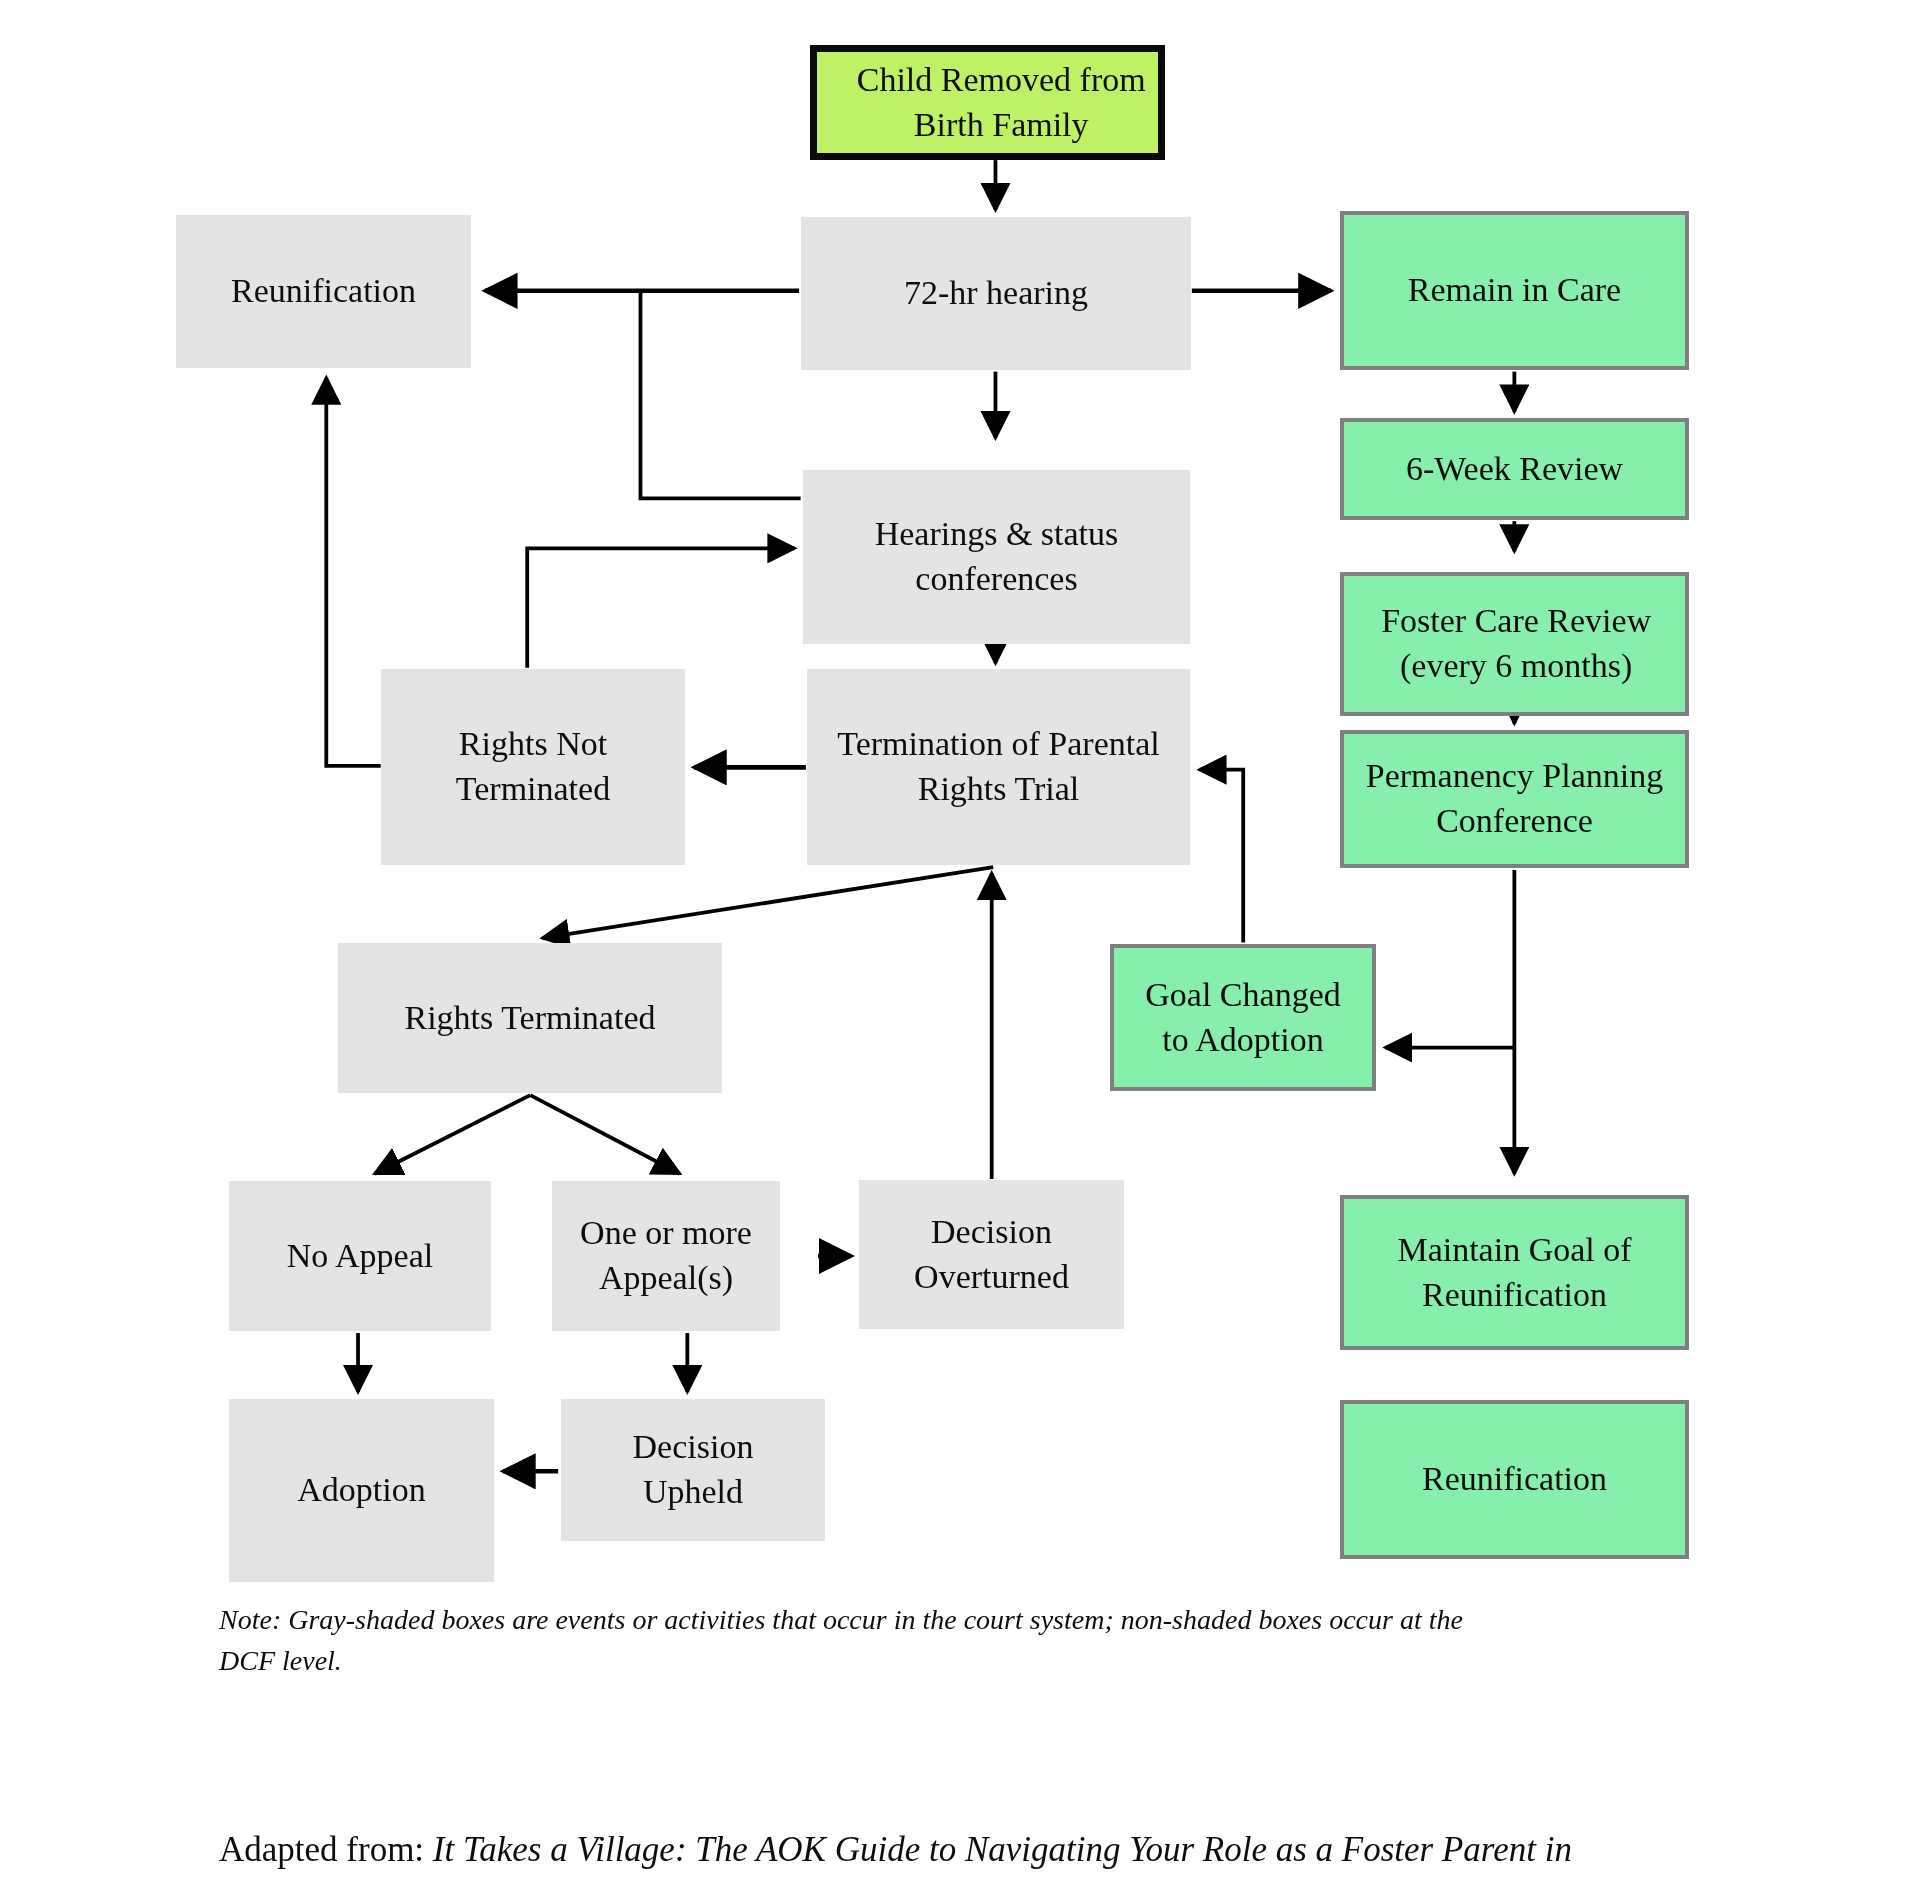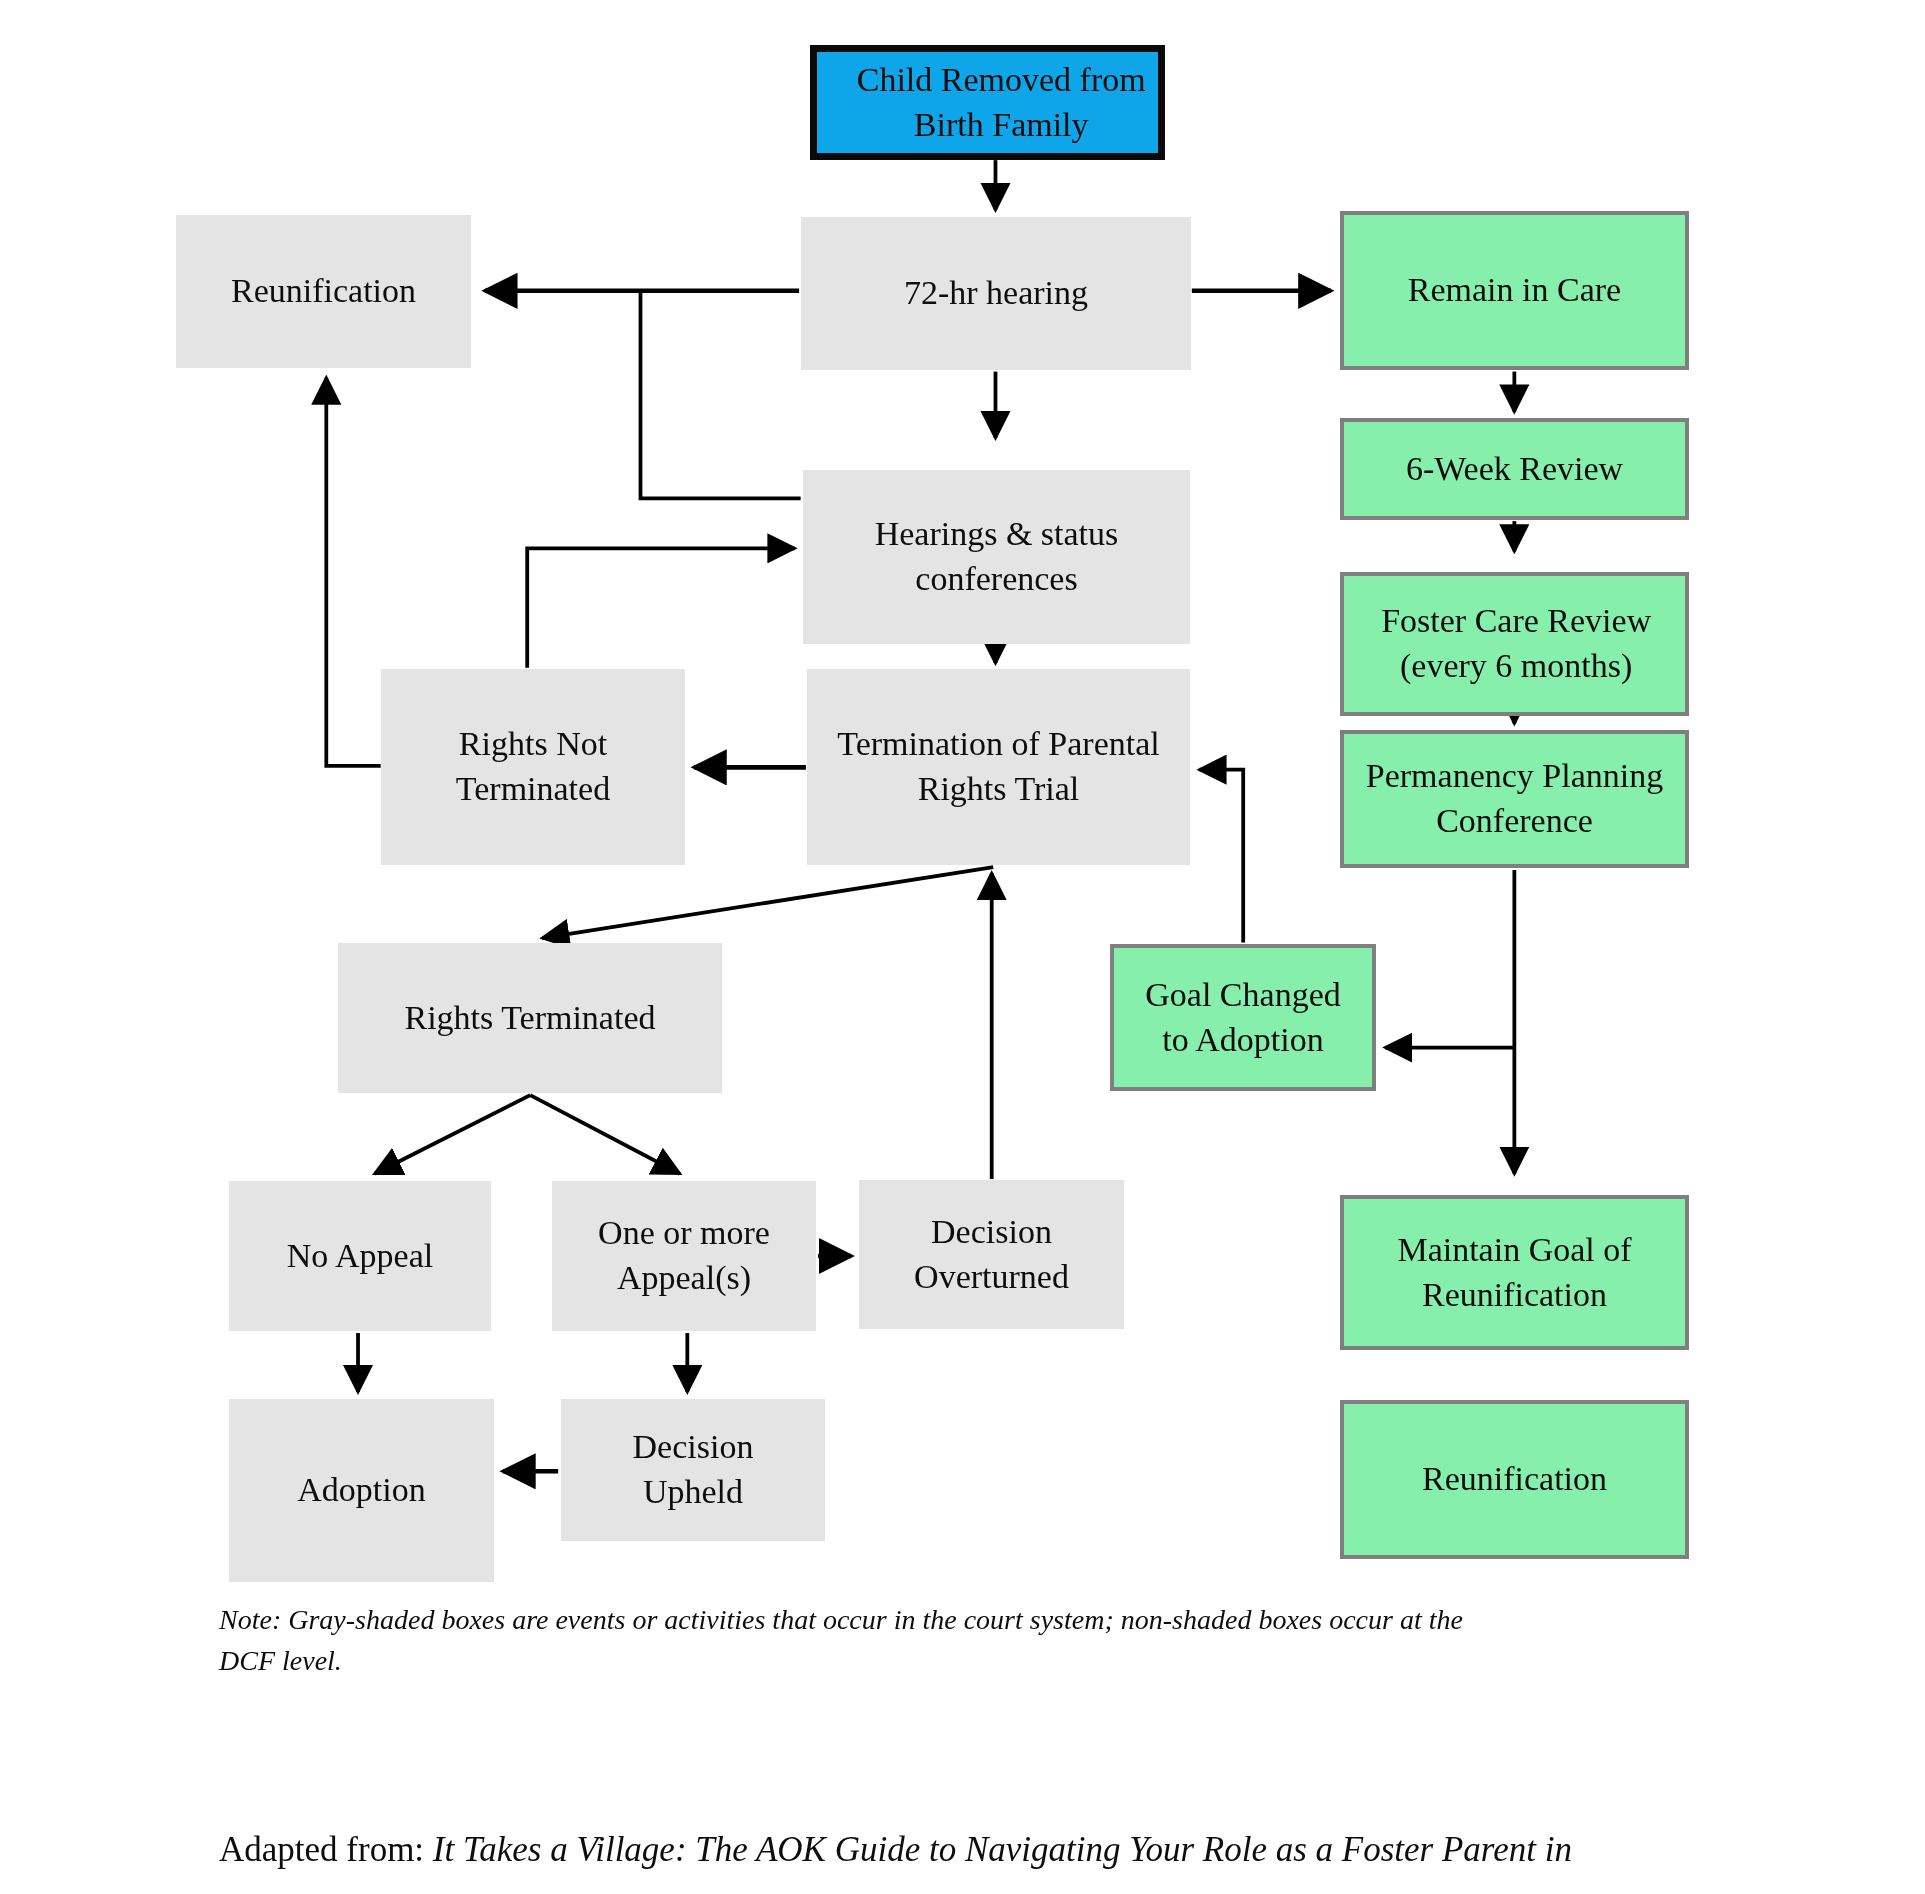--- a/index.html
+++ b/index.html
@@ -18,21 +18,21 @@
     justify-content:center;
     text-align:center;
     white-space:pre-line;
     font-size:34px;
     line-height:1.32;
     box-sizing:border-box;
     padding:4.5px 10.6px;
   }
   .court{background:#e4e4e4;}
   .dcf{background:#86efac;border:4.5px solid #7f7f7f;}
-  .start{background:#0ea5e9;border:7.6px solid #0a0a0a;padding-left:38px;}
+  .start{background:#bef264;border:7.6px solid #0a0a0a;padding-left:38px;}
   #arrows{position:absolute;left:0;top:0;pointer-events:none;}
   .caption{
     position:absolute;
     font-size:28px;
     line-height:1.45;
     white-space:pre-line;
   }
   .italic{font-style:italic;}
   #note{left:219px;top:1600px;width:1556px;font-style:italic;}
   #attribution{left:219px;top:1776px;width:1499px;font-size:35px;line-height:1.4;}
@@ -125,21 +125,21 @@
   <div class="node dcf" style="left:1340px;top:730px;width:349px;height:138px;">Permanency Planning
 Conference</div>
 
   <div class="node court" style="left:338px;top:943px;width:384px;height:150px;">Rights Terminated</div>
 
   <div class="node dcf" style="left:1110px;top:944px;width:266px;height:147px;">Goal Changed
 to Adoption</div>
 
   <div class="node court" style="left:229px;top:1181px;width:262px;height:150px;">No Appeal</div>
 
-  <div class="node court" style="left:552px;top:1181px;width:264px;height:150px;">One or more
+  <div class="node court" style="left:552px;top:1181px;width:228px;height:150px;">One or more
 Appeal(s)</div>
 
   <div class="node court" style="left:859px;top:1180px;width:265px;height:149px;">Decision
 Overturned</div>
 
   <div class="node dcf" style="left:1340px;top:1195px;width:349px;height:155px;">Maintain Goal of
 Reunification</div>
 
   <div class="node court" style="left:229px;top:1399px;width:265px;height:183px;">Adoption</div>
 

